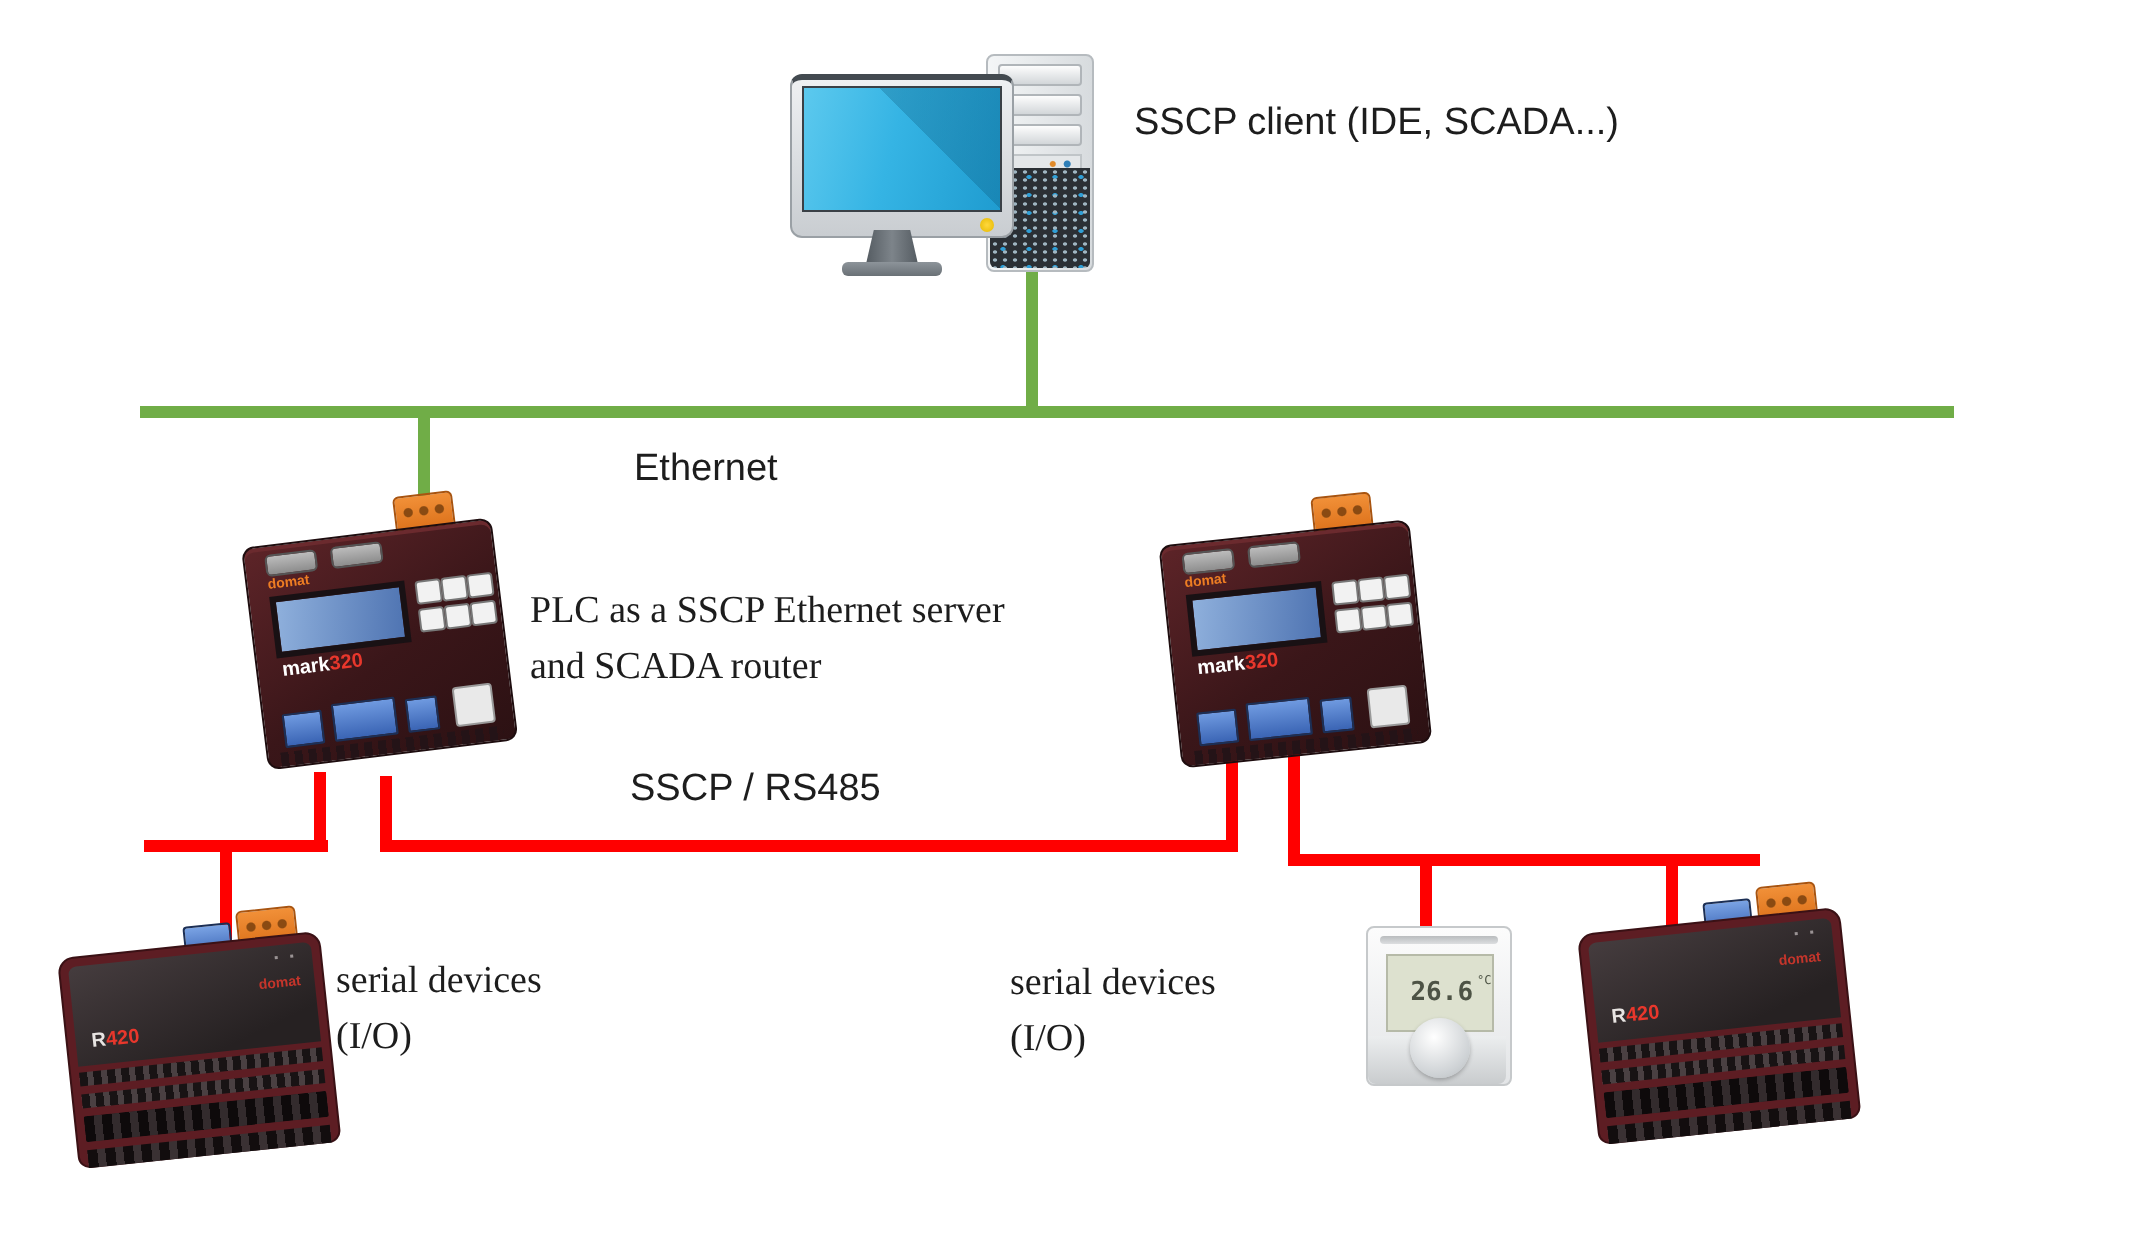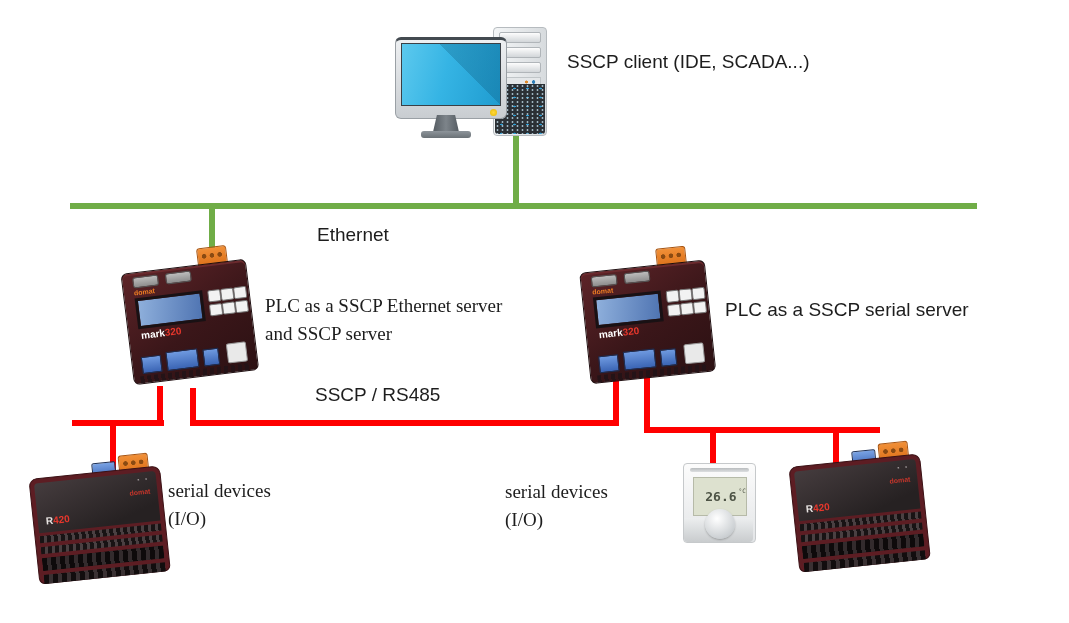--- a/index.html
+++ b/index.html
@@ -115,23 +115,22 @@
   <div class="line" style="left: 613px; top: 375px; width: 6px; height: 51px; background: rgb(255, 0, 0);"></div>
   <div class="line" style="left: 644px; top: 375px; width: 6px; height: 58px; background: rgb(255, 0, 0);"></div>
   <div class="line" style="left: 644px; top: 427px; width: 236px; height: 6px; background: rgb(255, 0, 0);"></div>
   <div class="line" style="left: 710px; top: 427px; width: 6px; height: 40px; background: rgb(255, 0, 0);"></div>
   <div class="line" style="left: 833px; top: 427px; width: 6px; height: 44px; background: rgb(255, 0, 0);"></div>
 
   <div class="lbl" style="left:567px;top:51px;">SSCP client (IDE, SCADA...)</div>
   <div class="lbl" style="left:317px;top:224px;">Ethernet</div>
   <div class="lbl" style="left:265px;top:292px;">
     <span class="row">PLC as a SSCP Ethernet server</span>
-    <span class="row">and SSCP server</span>
-  </div>
-  <div class="lbl" style="left:725px;top:299px;">PLC as a SSCP serial server</div>
+    <span class="row">and SCADA router</span>
+  </div>
   <div class="lbl" style="left:315px;top:384px;">SSCP / RS485</div>
   <div class="lbl" style="left:168px;top:477px;">
     <span class="row">serial devices</span>
     <span class="row">(I/O)</span>
   </div>
   <div class="lbl" style="left:505px;top:478px;">
     <span class="row">serial devices</span>
     <span class="row">(I/O)</span>
   </div>
 

